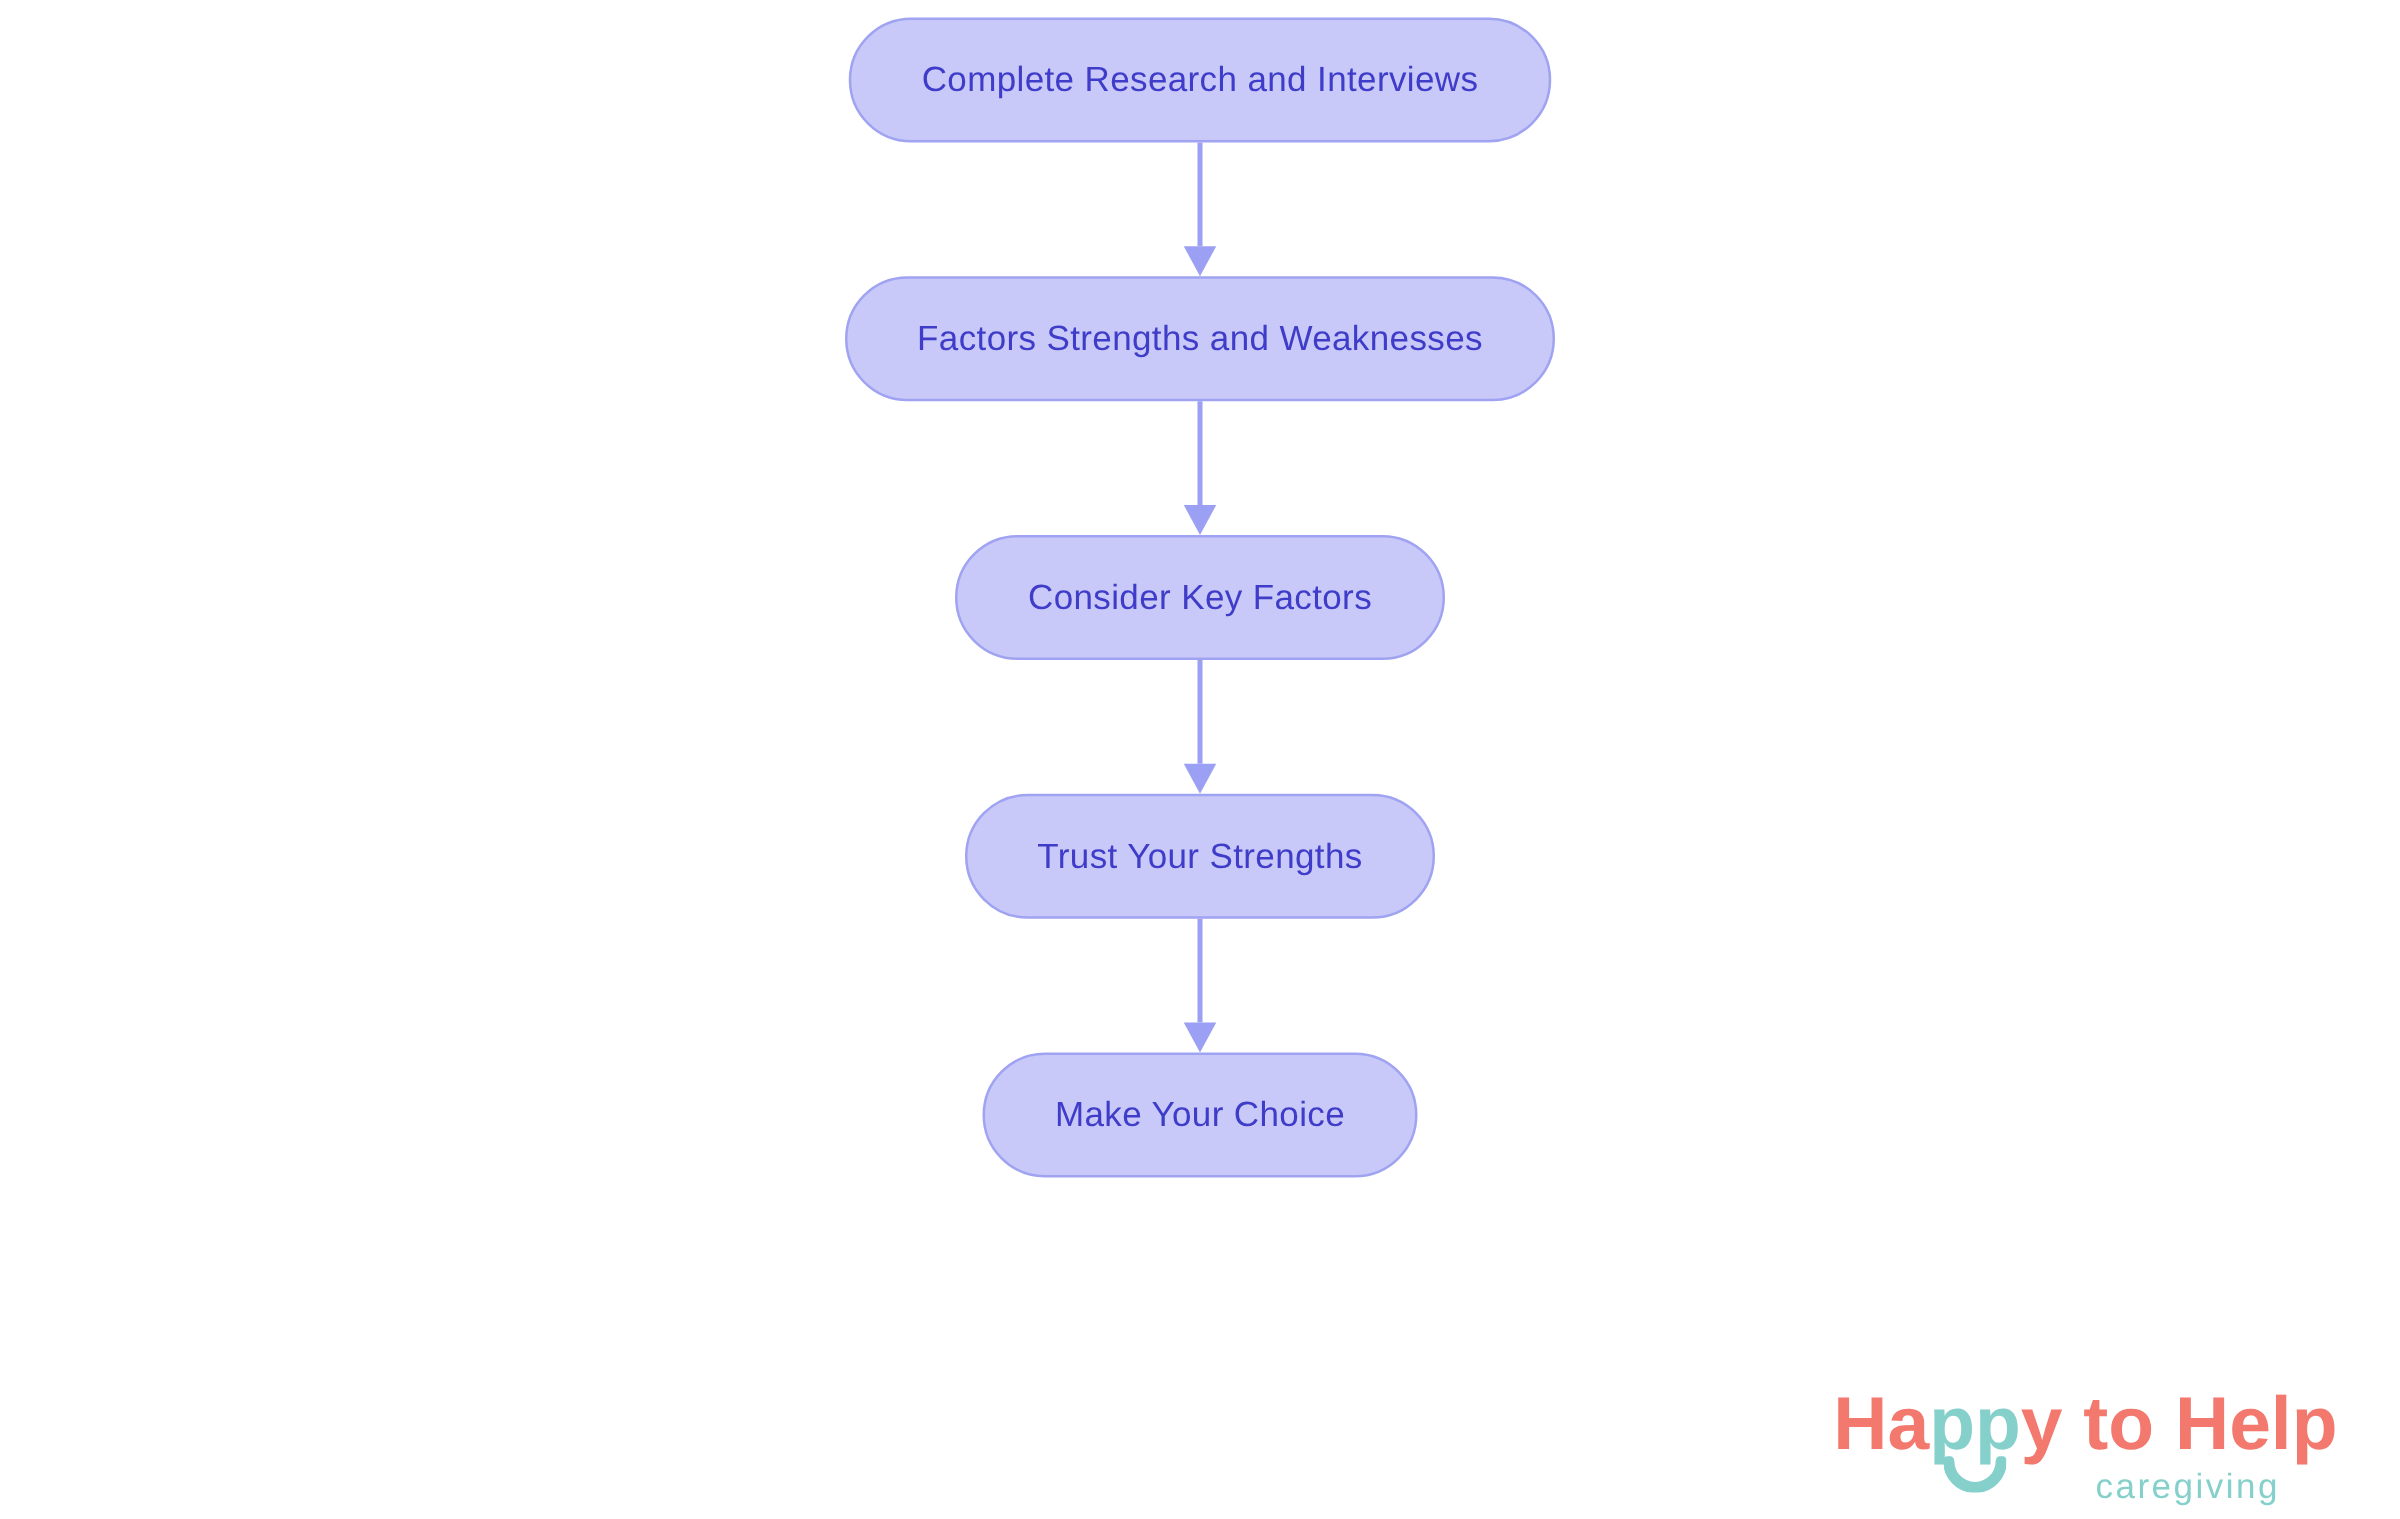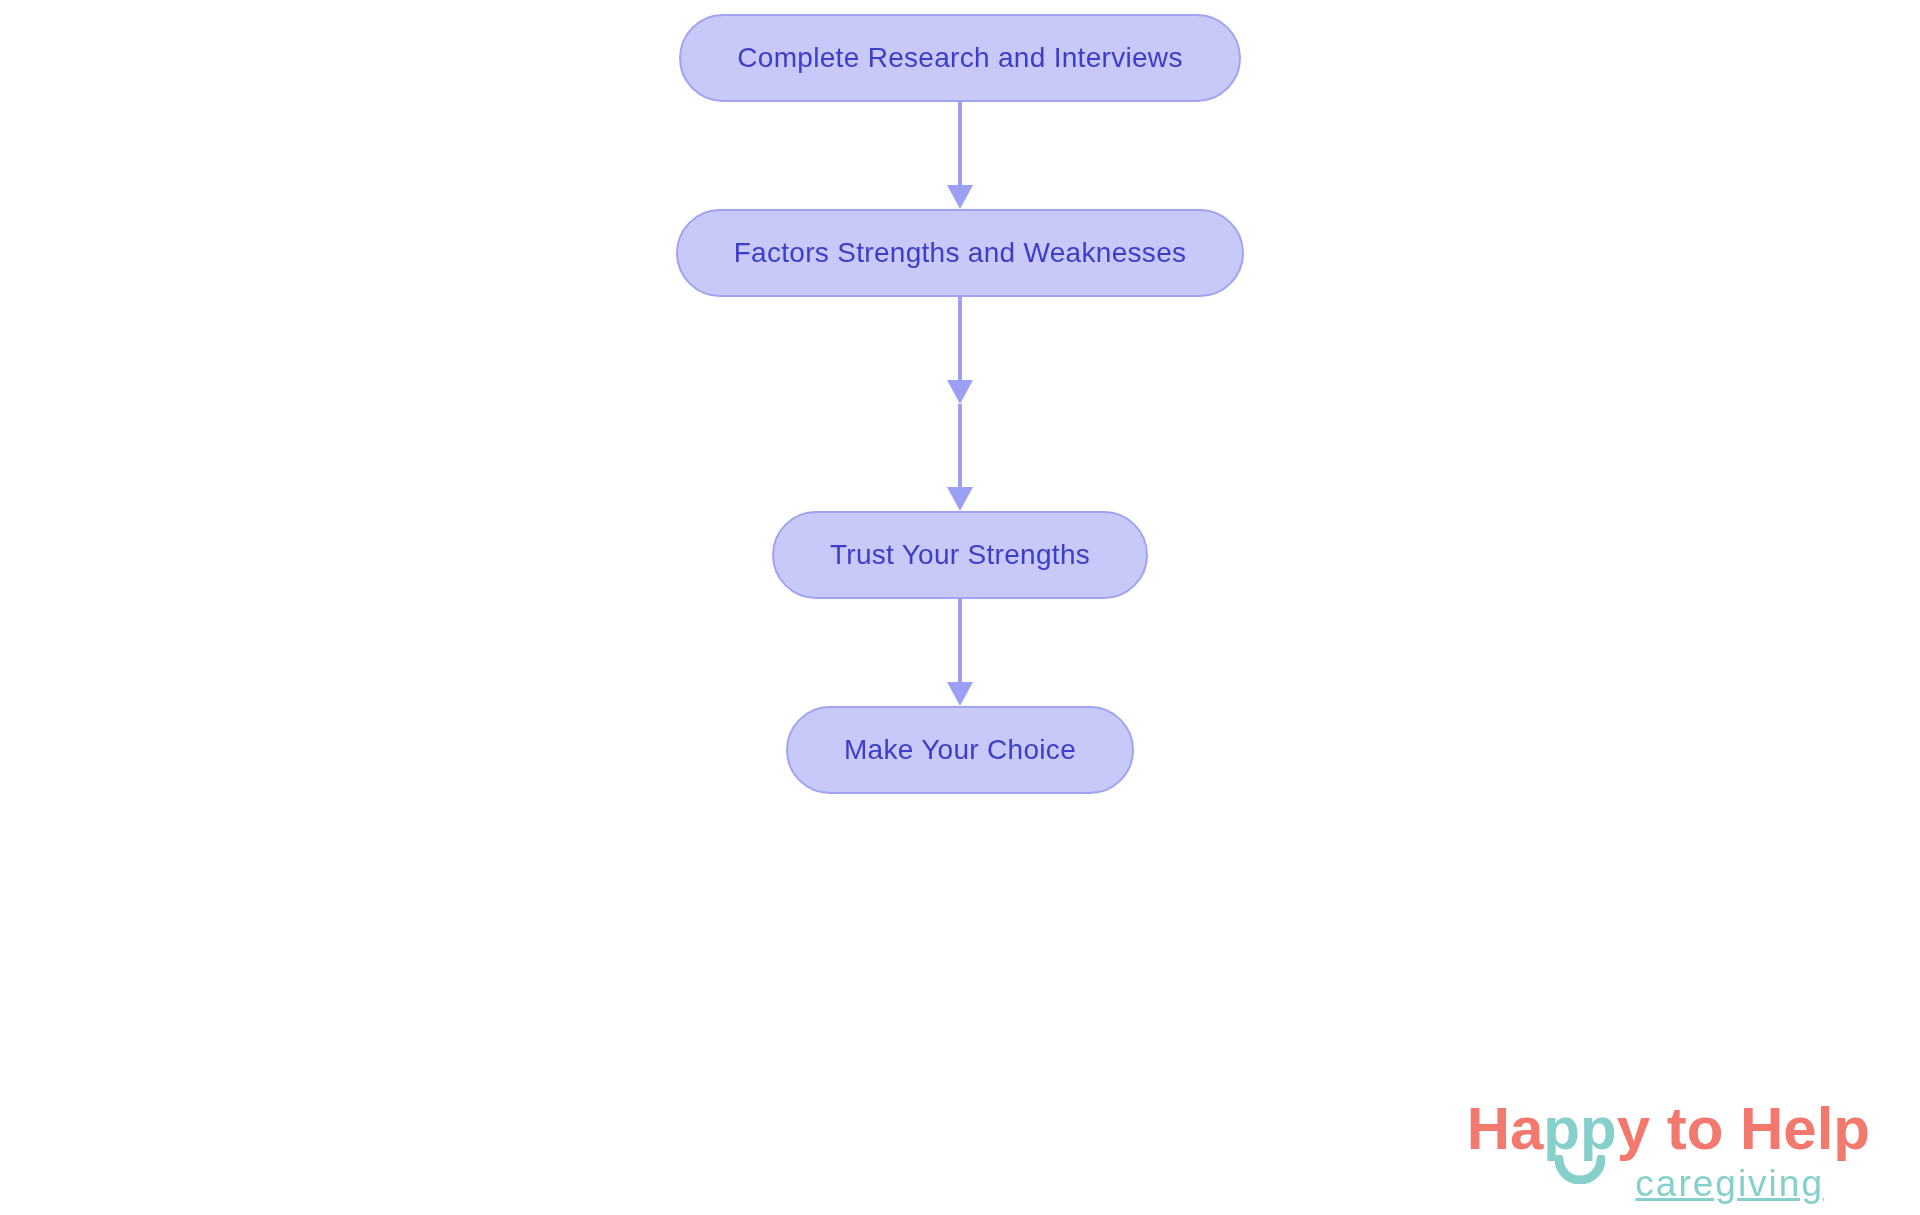--- a/index.html
+++ b/index.html
@@ -26,21 +26,21 @@
     position: absolute;
     top: 14px;
     left: 0;
     width: 100%;
     display: flex;
     flex-direction: column;
     align-items: center;
   }
 
   .node {
-    height: 88px;
+    height: 100px;
     padding: 0 56px;
     border-radius: 62px;
     background: var(--node-fill);
     border: 2px solid var(--node-border);
     display: flex;
     align-items: center;
     justify-content: center;
   }
 
   .node-label {
@@ -89,27 +89,26 @@
     display: inline-block;
   }
   .smile {
     position: absolute;
     left: 50%;
     transform: translateX(-50%);
     bottom: -25px;
     color: var(--teal);
   }
   .logo-sub {
-    font-size: 37px;
+    font-size: 28px;
     letter-spacing: 2px;
     color: var(--teal);
     margin-top: 4px;
     padding-right: 46px;
     white-space: nowrap;
-    text-decoration: underline;
   }
 </style>
 </head>
 <body>
 
 <div class="canvas">
 
   <div class="flow">
 
     <div class="node">
@@ -123,20 +122,23 @@
 
     <div class="node">
       <span class="node-label">Factors Strengths and Weaknesses</span>
     </div>
 
     <div class="arrow">
       <div class="arrow-line"></div>
       <div class="arrow-head"></div>
     </div>
 
+    <div class="node">
+      <span class="node-label">Consider Key Factors</span>
+    </div>
 
     <div class="arrow">
       <div class="arrow-line"></div>
       <div class="arrow-head"></div>
     </div>
 
     <div class="node">
       <span class="node-label">Trust Your Strengths</span>
     </div>
 

